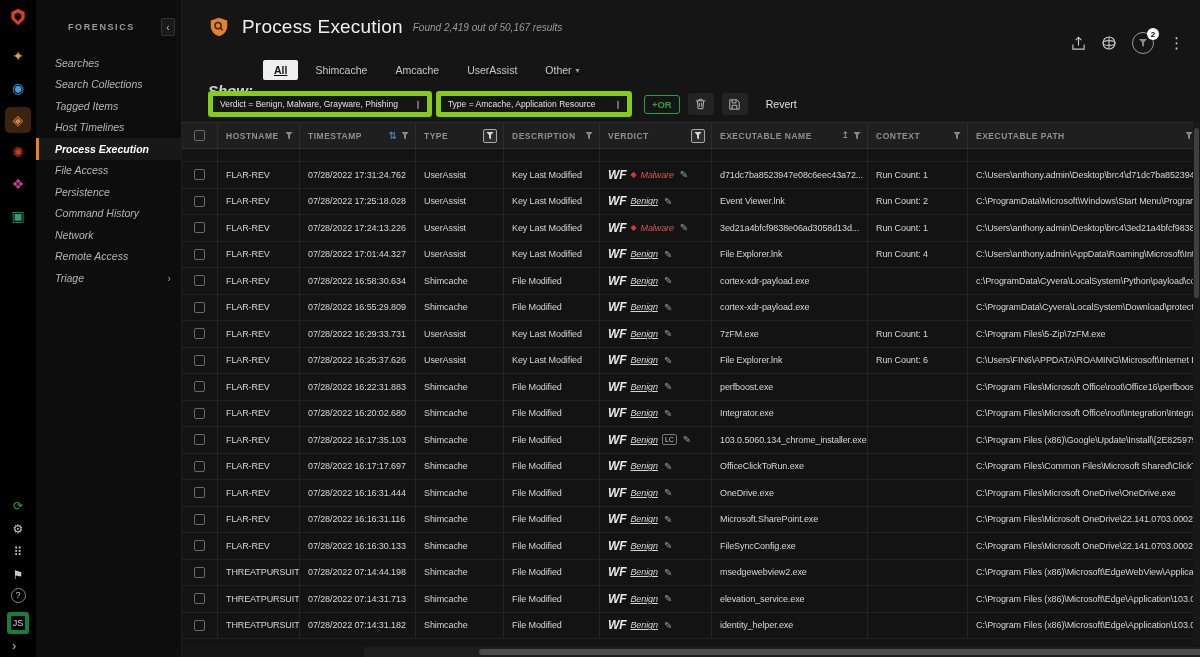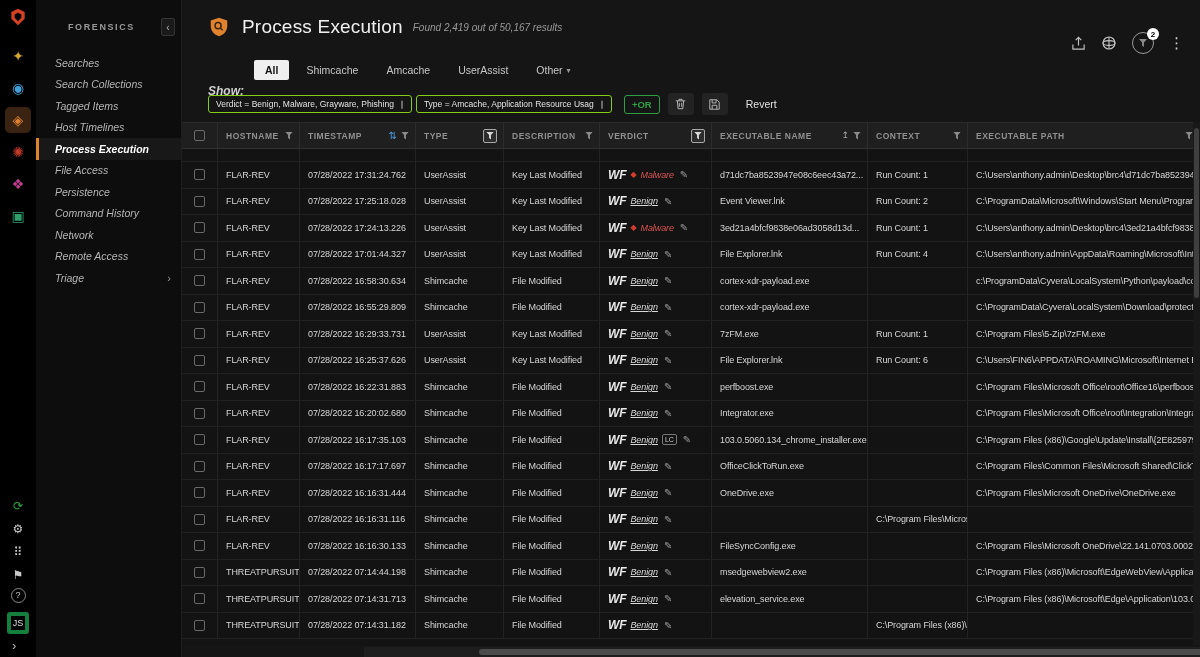--- a/index.html
+++ b/index.html
@@ -49,30 +49,30 @@
 
   .top-actions { position:absolute; right:16px; top:32px; display:flex; align-items:center; gap:15px; }
   .ticon { display:flex; align-items:center; color:#c4c4c4; }
   .kebab { font-size:15px; color:#cfcfcf; }
   .funnel-circle { position:relative; width:22px; height:22px; border:1px solid #9a9a9a; border-radius:50%;
                    display:flex; align-items:center; justify-content:center; }
   .badge { position:absolute; top:-5px; right:-6px; width:12px; height:12px; background:#fff; color:#000;
            border-radius:50%; font-size:8px; font-weight:bold; display:flex; align-items:center; justify-content:center; }
 
   .showbar { height:32px; display:flex; align-items:center; padding-left:26px; gap:10px; }
-  .show-label { font-size:12px; font-style:italic; font-weight:bold; color:#d0d0d0;margin-top:41px; }
-  .tabs { display:flex; align-items:center; gap:6px; }
+  .show-label { font-size:15px; font-style:italic; font-weight:bold; color:#d0d0d0;margin-top:41px; }
+  .tabs { display:flex; align-items:center; gap:6px;text-decoration:underline; }
   .tab { font-size:10.5px; color:#c7c7c7; padding:4px 11px; border-radius:2px; display:flex; align-items:center; gap:4px; }
   .tab.active { background:#efefef; color:#111; font-weight:bold; }
   .caret { font-size:8px; color:#9a9a9a; }
 
   .chipsbar { height:36px; display:flex; align-items:center; padding-left:26px; gap:8px; }
   .chips { display:flex; align-items:center; gap:4px; }
-  .chip { border:1px solid #84cc16; border-radius:3px; padding:3px 7px; font-size:8.5px; color:#e2e2e2;
-          display:flex; align-items:center; gap:6px; max-width:240px; overflow:hidden; white-space:nowrap; }
+  .chip { border:5px solid #84cc16; border-radius:3px; padding:3px 7px; font-size:8.5px; color:#e2e2e2;
+          display:flex; align-items:center; gap:18px; max-width:240px; overflow:hidden; white-space:nowrap; }
   .chip:nth-child(2) { max-width:196px; }
   .chip-text { overflow:hidden; white-space:nowrap; }
   .chip-handle { color:#9a9a9a; font-size:8px; flex:none; }
   .or-btn { border:1px solid #2ea043; color:#2ea043; font-size:9.5px; font-weight:bold;
             padding:3px 7px; border-radius:3px; margin-left:4px; }
   .icon-btn { width:26px; height:22px; background:#232323; border-radius:3px; display:flex;
               align-items:center; justify-content:center; color:#bbb; }
   .revert { font-size:10.5px; color:#e0e0e0; margin-left:10px; }
 
   
@@ -573,20 +573,21 @@
             </div>
             <div class="tcell" data-interactable="false">FLAR-REV</div>
             <div class="tcell" data-interactable="false">07/28/2022 16:16:31.116</div>
             <div class="tcell" data-interactable="false">Shimcache</div>
             <div class="tcell" data-interactable="false">File Modified</div>
             <div class="tcell c-verdict" data-interactable="false">
               <span class="wf" data-interactable="false">WF</span>
               <span class="v-label v-ben" data-interactable="false">Benign</span>
               <span class="pencil" data-interactable="true">✎</span>
             </div>
+            <div class="tcell" data-interactable="false">Microsoft.SharePoint.exe</div>
             <div class="tcell" data-interactable="false"></div>
             <div class="tcell c-path" data-interactable="false">C:\Program Files\Microsoft OneDrive\22.141.0703.0002\M...</div>
           </div>
           <div class="trow" data-interactable="true">
             <div class="tcell c-sel" data-interactable="false">
               <span class="cbx" data-interactable="true"></span>
             </div>
             <div class="tcell" data-interactable="false">FLAR-REV</div>
             <div class="tcell" data-interactable="false">07/28/2022 16:16:30.133</div>
             <div class="tcell" data-interactable="false">Shimcache</div>
@@ -640,20 +641,21 @@
             </div>
             <div class="tcell" data-interactable="false">THREATPURSUIT</div>
             <div class="tcell" data-interactable="false">07/28/2022 07:14:31.182</div>
             <div class="tcell" data-interactable="false">Shimcache</div>
             <div class="tcell" data-interactable="false">File Modified</div>
             <div class="tcell c-verdict" data-interactable="false">
               <span class="wf" data-interactable="false">WF</span>
               <span class="v-label v-ben" data-interactable="false">Benign</span>
               <span class="pencil" data-interactable="true">✎</span>
             </div>
+            <div class="tcell" data-interactable="false">identity_helper.exe</div>
             <div class="tcell" data-interactable="false"></div>
             <div class="tcell c-path" data-interactable="false">C:\Program Files (x86)\Microsoft\Edge\Application\103.0...</div>
           </div>
         </div>
     </div>
 
     <div class="hscroll" data-interactable="true">
       <div class="hthumb" data-interactable="true"></div>
     </div>
     <div class="vscroll" data-interactable="true">

